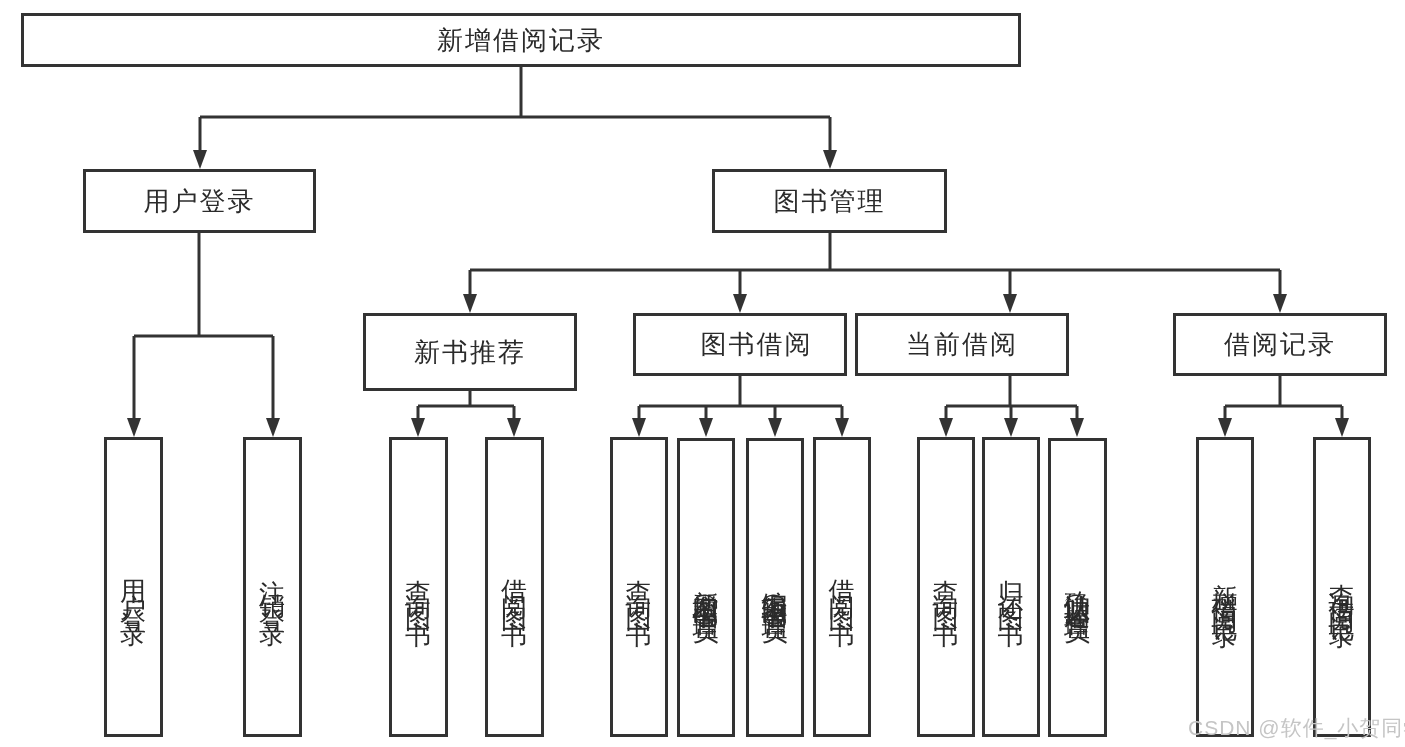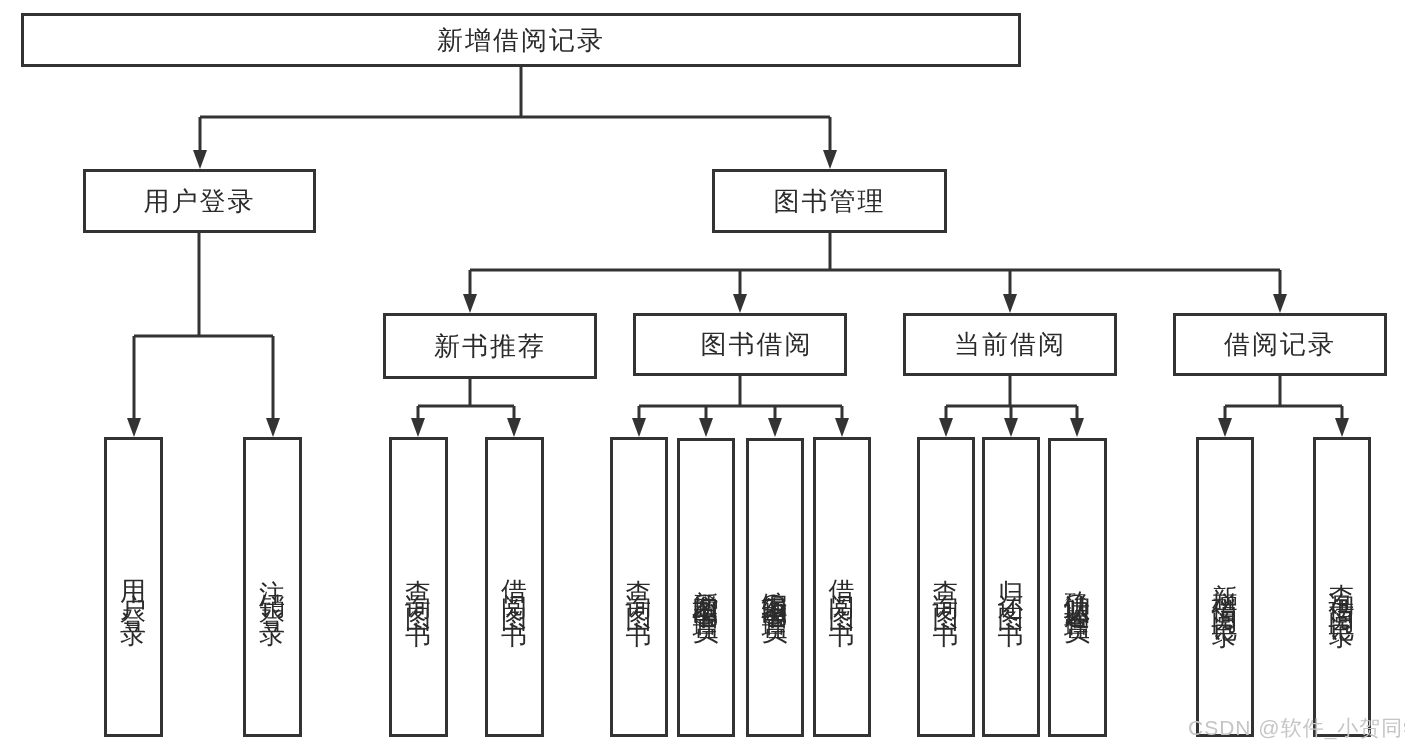--- a/index.html
+++ b/index.html
@@ -115,23 +115,23 @@
     <path d="M1342 406 V420"></path>
     <polygon points="1218,418 1232,418 1225,437"></polygon>
     <polygon points="1335,418 1349,418 1342,437"></polygon>
   </svg>
 
   <div class="box box-h box-root" style="left:21px;top:13px;width:1000px;height:54px;">新增借阅记录</div>
 
   <div class="box box-h" style="left:83px;top:169px;width:233px;height:64px;">用户登录</div>
   <div class="box box-h" style="left:712px;top:169px;width:235px;height:64px;">图书管理</div>
 
-  <div class="box box-h" style="left:363px;top:313px;width:214px;height:66px;margin-left:20px;">新书推荐</div>
+  <div class="box box-h" style="left:363px;top:313px;width:214px;height:78px;">新书推荐</div>
   <div class="box box-h" style="left:633px;top:313px;width:214px;height:63px;padding-left:33px;">图书借阅</div>
-  <div class="box box-h" style="left:903px;top:313px;width:214px;height:63px;">当前借阅</div>
+  <div class="box box-h" style="left:855px;top:313px;width:214px;height:63px;">当前借阅</div>
   <div class="box box-h" style="left:1173px;top:313px;width:214px;height:63px;">借阅记录</div>
 
   <div class="box box-v sp-wide" style="left:104px;top:437px;width:59px;height:300px;">用户登录</div>
   <div class="box box-v sp-wide" style="left:243px;top:437px;width:59px;height:300px;">注销登录</div>
 
   <div class="box box-v sp-wide" style="left:389px;top:437px;width:59px;height:300px;">查询图书</div>
   <div class="box box-v sp-wide" style="left:485px;top:437px;width:59px;height:300px;">借阅图书</div>
 
   <div class="box box-v sp-wide" style="left:610px;top:437px;width:58px;height:300px;">查询图书</div>
   <div class="box box-v sp-tight" style="left:677px;top:438px;width:58px;height:299px;">新增图书（管理员）</div>

